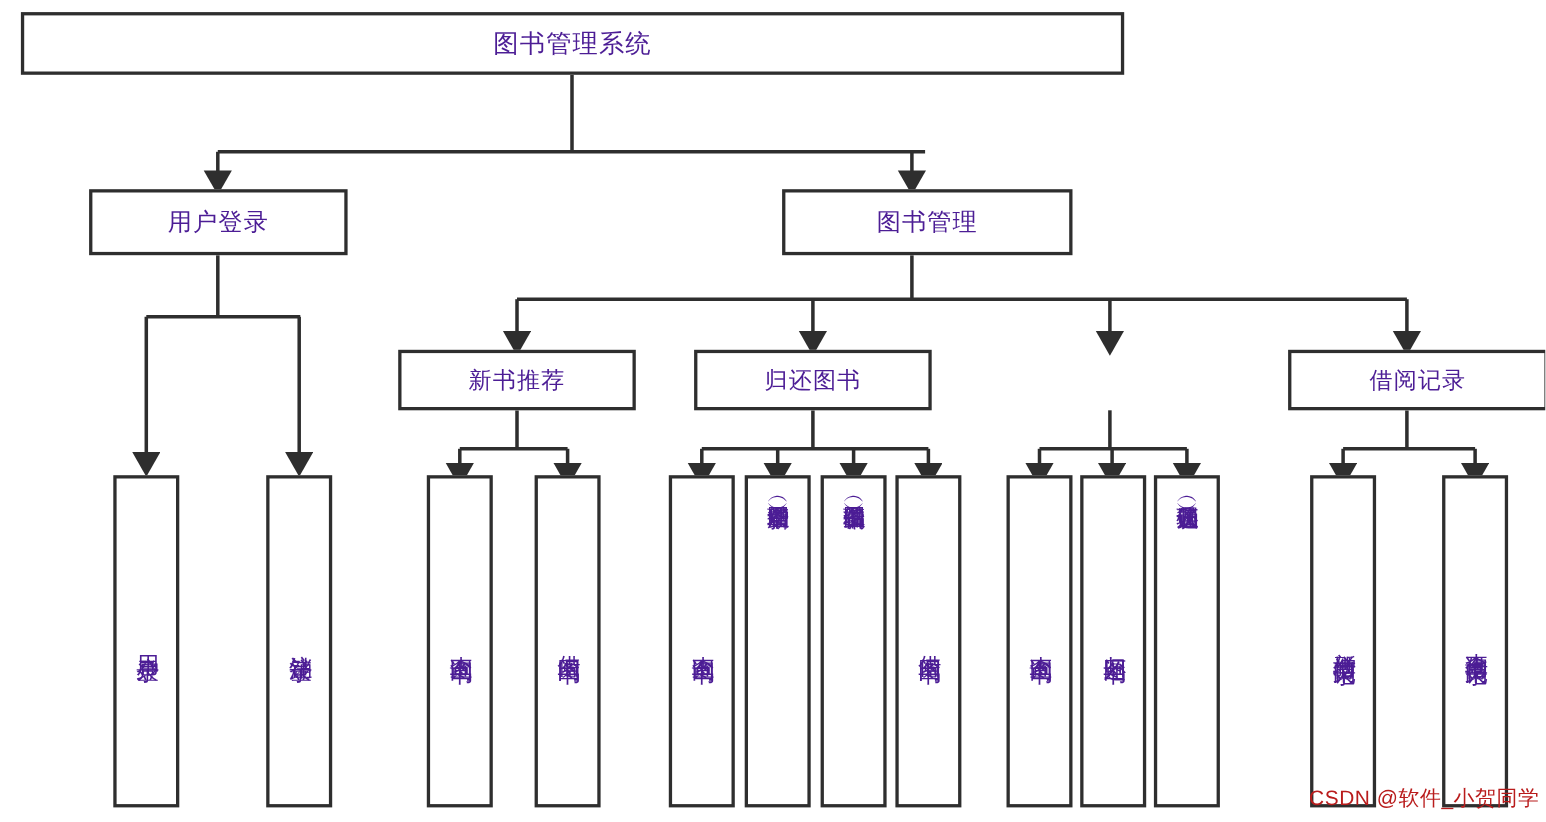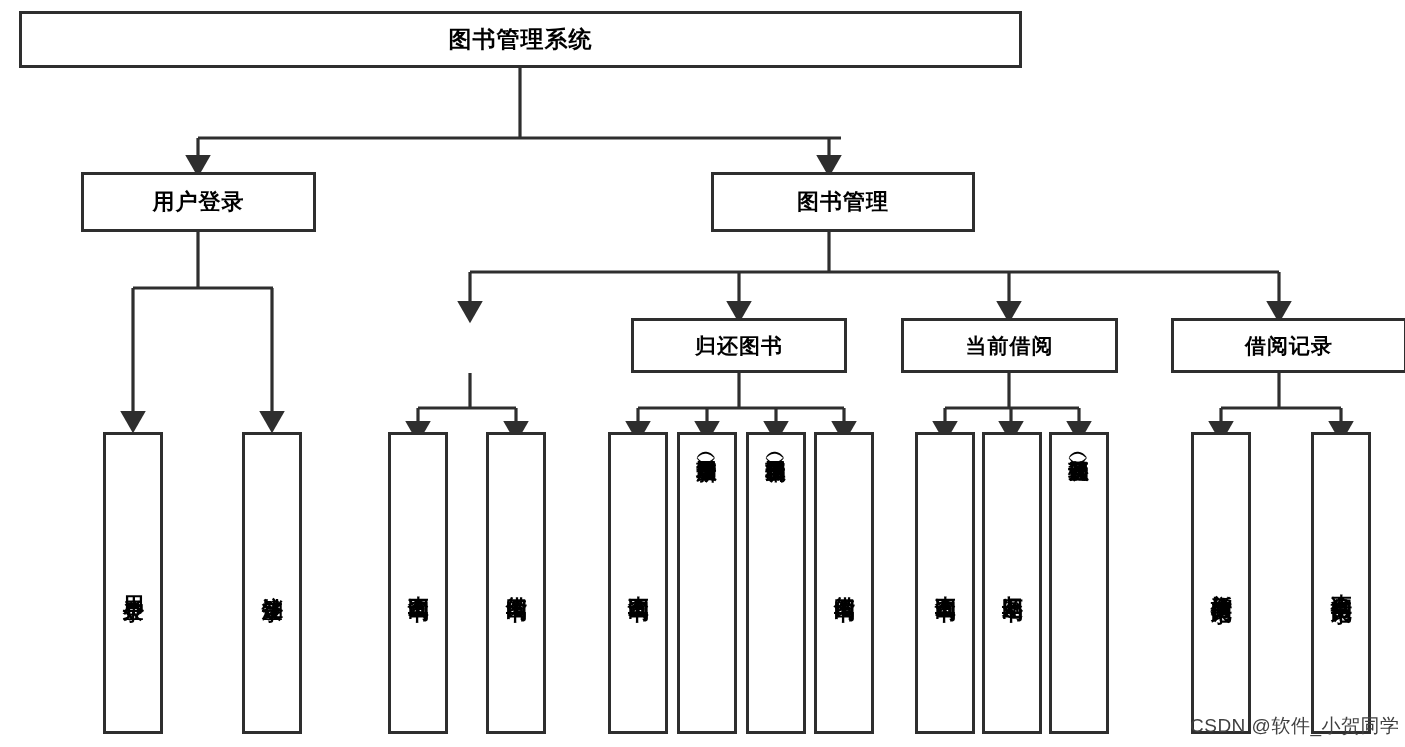--- a/index.html
+++ b/index.html
@@ -27,23 +27,22 @@
     pointer-events: none;
   }
   .node {
     position: absolute;
     box-sizing: border-box;
     background: #ffffff;
     border: 3px solid #2e2e2e;
     display: flex;
     align-items: center;
     justify-content: center;
-    color: #000000;
+    color: #4c1d95;
     z-index: 2;
-    font-weight: bold;
   }
   .node.level-0 { font-size: 23px; }
   .node.level-1 { font-size: 22px; }
   .node.level-2 { font-size: 21px; }
   .node .label-h {
     white-space: nowrap;
     letter-spacing: 1px;
   }
   .node.leaf {
     border-width: 3px;
@@ -71,21 +70,21 @@
     display: flex;
     align-items: flex-start;
     justify-content: center;
   }
   .leaf-text-wrap.center { align-items: center; }
   #watermark {
     position: absolute;
     left: 1190px;
     top: 713px;
     font-size: 19px;
-    color: #404040;
+    color: #b91c1c;
     white-space: nowrap;
     z-index: 5;
     letter-spacing: 0.5px;
   }
 </style>
 </head>
 <body>
 
 <div id="canvas">
 
@@ -143,25 +142,25 @@
     <span class="label-h">图书管理系统</span>
   </div>
 
   <div class="node level-1" style="left:81px; top:172px; width:235px; height:60px;">
     <span class="label-h">用户登录</span>
   </div>
   <div class="node level-1" style="left:711px; top:172px; width:264px; height:60px;">
     <span class="label-h">图书管理</span>
   </div>
 
+  <div class="node level-2" style="left:362px; top:318px; width:216px; height:55px;">
+    <span class="label-h">新书推荐</span>
+  </div>
   <div class="node level-2" style="left:631px; top:318px; width:216px; height:55px;">
     <span class="label-h">归还图书</span>
-  </div>
-  <div class="node level-2" style="left:901px; top:318px; width:217px; height:55px;">
-    <span class="label-h">当前借阅</span>
   </div>
   <div class="node level-2" style="left:1171px; top:318px; width:236px; height:55px;">
     <span class="label-h">借阅记录</span>
   </div>
 
   <div class="node leaf" style="left:103px; top:432px; width:60px; height:302px;">
     <div class="leaf-text-wrap center">
       <span class="label-v">用户登录</span>
     </div>
   </div>

